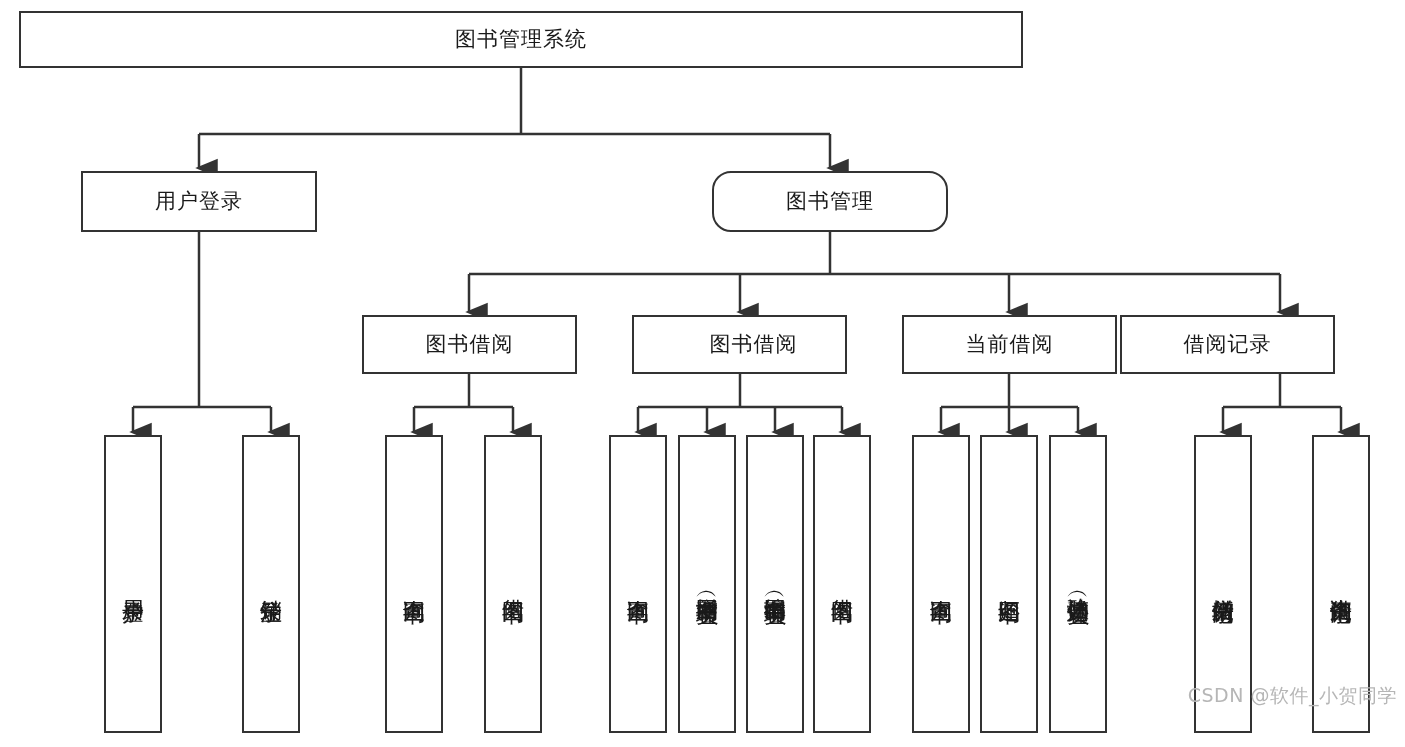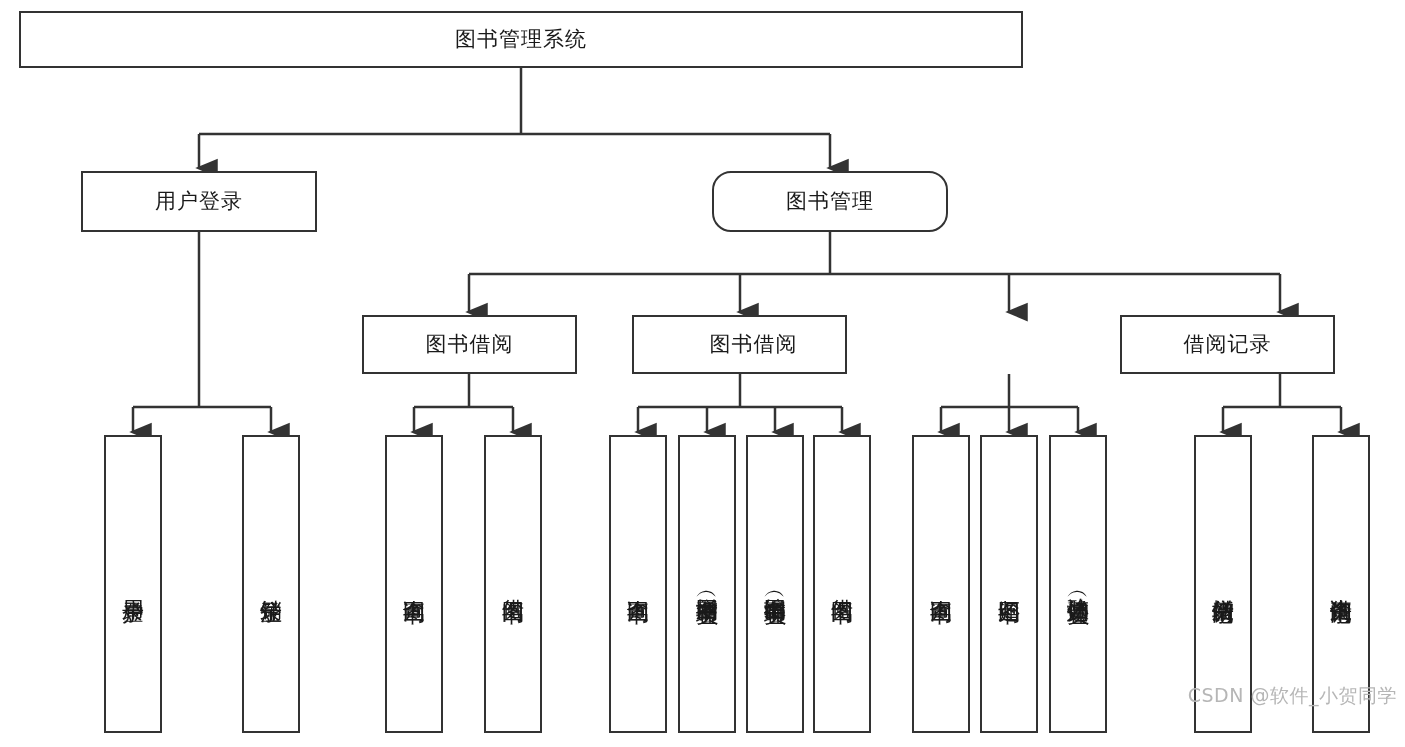--- a/index.html
+++ b/index.html
@@ -115,20 +115,23 @@
   <div class="node level2" style="left:712px;top:171px;width:236px;height:61px;border-radius:19px;">
     <span>图书管理</span>
   </div>
 
   <div class="node level3" style="left:362px;top:315px;width:215px;height:59px;">
     <span>图书借阅</span>
   </div>
   <div class="node level3" style="left:632px;top:315px;width:215px;height:59px;padding-left:28px;">
     <span>图书借阅</span>
   </div>
+  <div class="node level3" style="left:902px;top:315px;width:215px;height:59px;">
+    <span>当前借阅</span>
+  </div>
   <div class="node level3" style="left:1120px;top:315px;width:215px;height:59px;">
     <span>借阅记录</span>
   </div>
 
   <div class="node leaf" style="left:104px;top:435px;width:58px;height:298px;">
     <span class="vtext">用户登录</span>
   </div>
   <div class="node leaf" style="left:242px;top:435px;width:58px;height:298px;">
     <span class="vtext">注销登录</span>
   </div>

